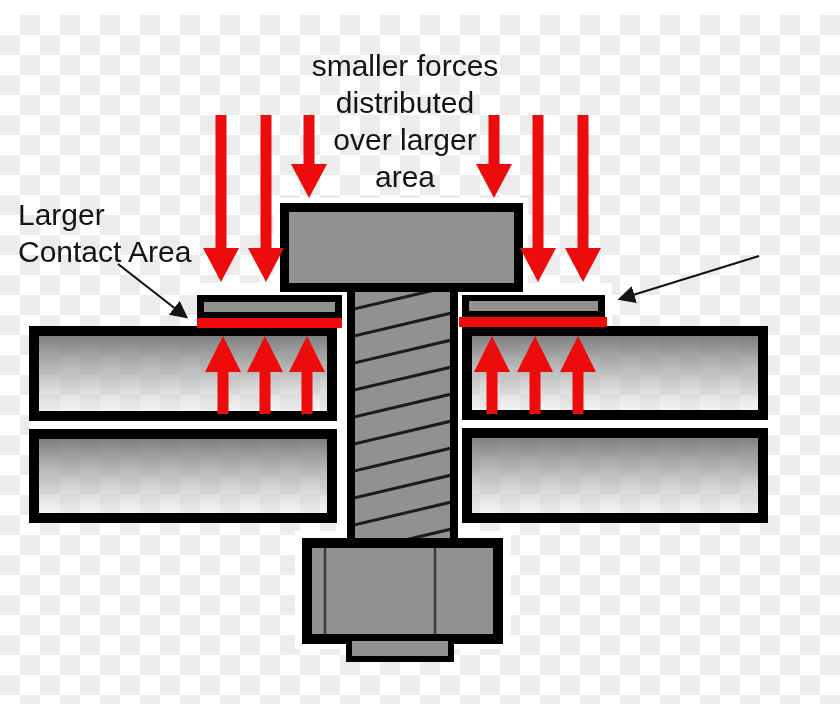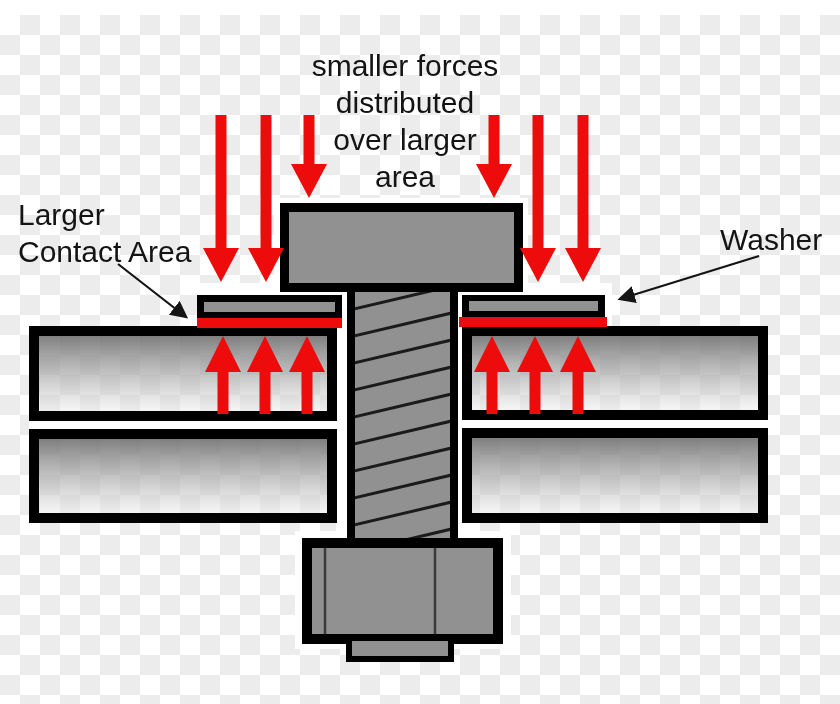--- a/index.html
+++ b/index.html
@@ -127,15 +127,14 @@
       <line x1="759" y1="241" x2="620" y2="284" marker-end="url(#ah)"></line>
     </g>
   </svg>
 
   <div class="txt note-top">smaller forces
 distributed
 over larger
 area</div>
   <div class="txt label-contact">Larger
 Contact Area</div>
-  <div class="txt label-washer">Washer</div>
 
 </div>
 
 </body></html>

